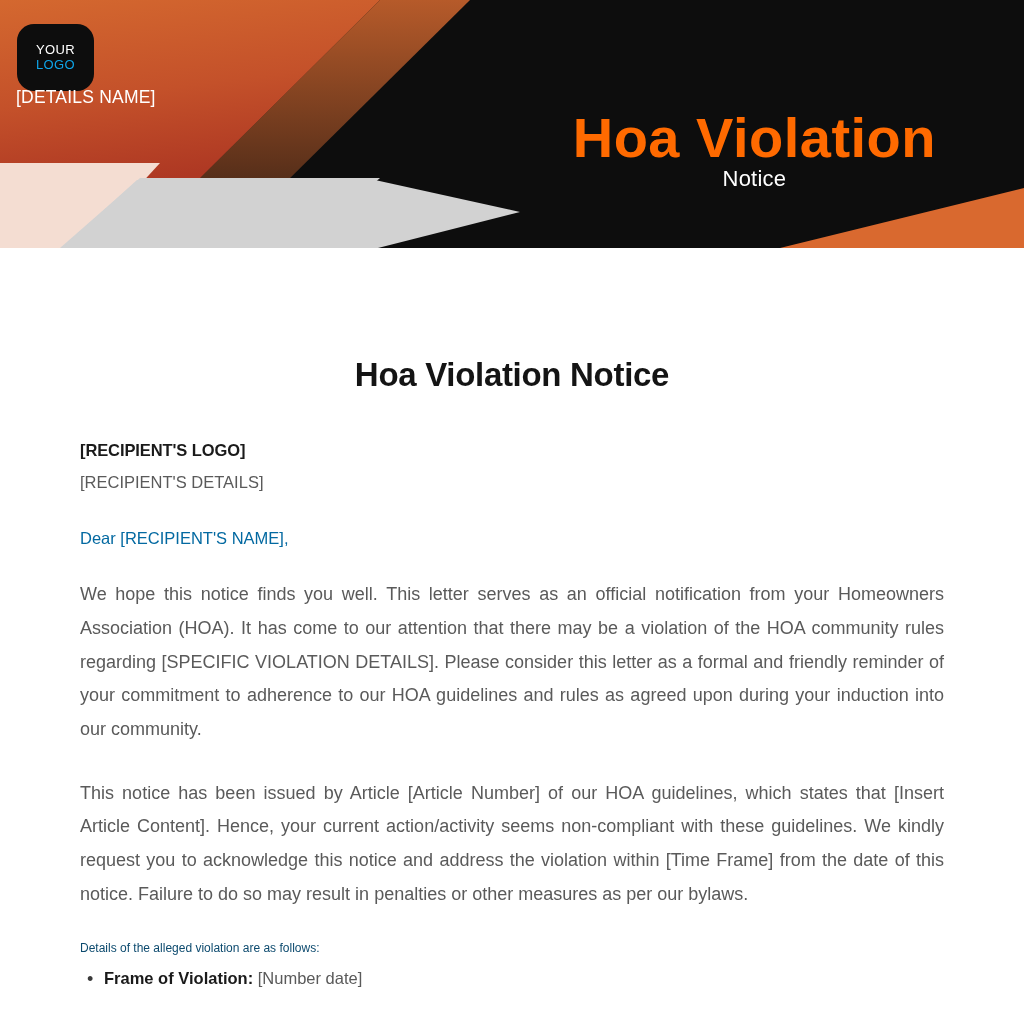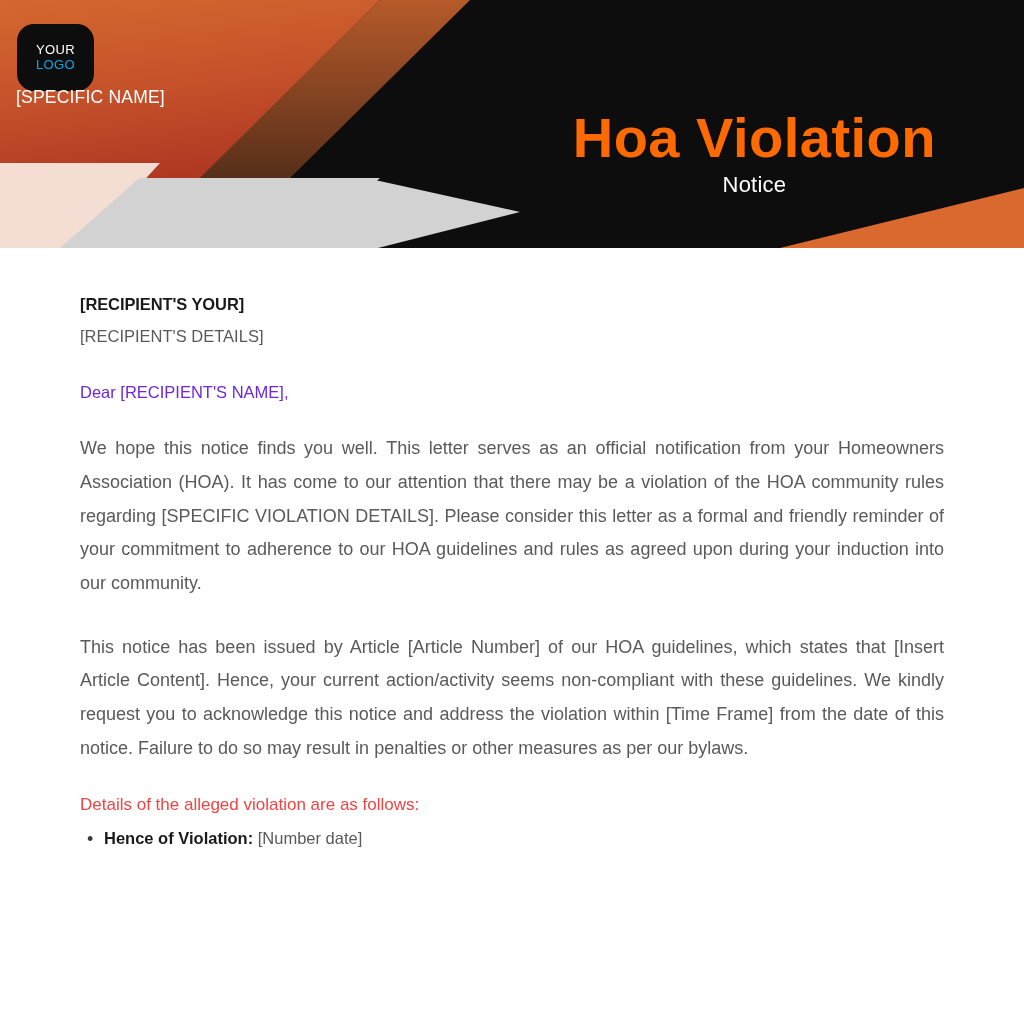--- a/index.html
+++ b/index.html
@@ -57,21 +57,20 @@
     color:#FF6A00;
     font-size:56px; font-weight:700;
     letter-spacing:0.5px;
     line-height:1.0;
     white-space:nowrap;
     margin-top:28px;
   }
   .title-sub {
     color:#ffffff;
     font-size:22px; font-weight:400;
-    margin-top:6px;
     letter-spacing:0.2px;
   }
 
   
   .body-wrap {
     position:relative;
     padding:0 80px;
   }
 
   .doc-title {
@@ -88,35 +87,35 @@
     font-size:16.5px; font-weight:700; color:#1a1a1a;
     letter-spacing:-0.1px;
     line-height:1.95;
   }
   .recipient-address {
     font-size:16.5px; font-weight:400; color:#5a5a5a;
     line-height:1.95;
   }
 
   .salutation {
-    font-size:16.5px; color:#6d28d9;
+    font-size:16.5px; color:#0369a1;
     margin-top:31px;
   }
 
   .para {
     font-size:18px;
     color:#5a5a5a;
     text-align:justify;
     line-height:1.87;
     margin-top:30px;
   }
 
   .details-intro {
-    font-size:17px;
-    color:#ef4444;
+    font-size:12px;
+    color:#0c4a6e;
     margin-top:30px;
   }
 
   .bullet-list {
     margin-top:8px;
     padding-left:24px;
     list-style:none;
   }
   .bullet-item {
     font-size:16.5px;
@@ -165,44 +164,45 @@
       <polygon points="137,180 375,180 520,212 378,248 62,248" fill="#D2D2D2"></polygon>
 
       <polygon points="1024,188 1024,248 780,248" fill="#D9692F"></polygon>
     </svg>
 
     <div class="logo-box">
       <span class="logo-your">YOUR</span>
       <span class="logo-logo">LOGO</span>
     </div>
 
-    <div class="company-name">[SPECIFIC NAME]</div>
+    <div class="company-name">[DETAILS NAME]</div>
 
     <div class="title-block">
       <div class="title-main">Hoa Violation</div>
       <div class="title-sub">Notice</div>
     </div>
   </div>
 
   <div class="body-wrap">
 
+    <h1 class="doc-title">Hoa Violation Notice</h1>
 
     <div class="recipient-block">
-      <div class="recipient-name">[RECIPIENT'S YOUR]</div>
+      <div class="recipient-name">[RECIPIENT'S LOGO]</div>
       <div class="recipient-address">[RECIPIENT'S DETAILS]</div>
     </div>
 
     <div class="salutation">Dear [RECIPIENT'S NAME],</div>
 
     <p class="para">We hope this notice finds you well. This letter serves as an official notification from your Homeowners Association (HOA). It has come to our attention that there may be a violation of the HOA community rules regarding [SPECIFIC VIOLATION DETAILS]. Please consider this letter as a formal and friendly reminder of your commitment to adherence to our HOA guidelines and rules as agreed upon during your induction into our community.</p>
 
     <p class="para">This notice has been issued by Article [Article Number] of our HOA guidelines, which states that [Insert Article Content]. Hence, your current action/activity seems non-compliant with these guidelines. We kindly request you to acknowledge this notice and address the violation within [Time Frame] from the date of this notice. Failure to do so may result in penalties or other measures as per our bylaws.</p>
 
     <div class="details-intro">Details of the alleged violation are as follows:</div>
 
     <ul class="bullet-list">
       <li class="bullet-item">
-        <span class="bullet-label">Hence of Violation:</span><span> [Number date]</span>
+        <span class="bullet-label">Frame of Violation:</span><span> [Number date]</span>
       </li>
     </ul>
 
   </div>
 </div>
 
 </body></html>

